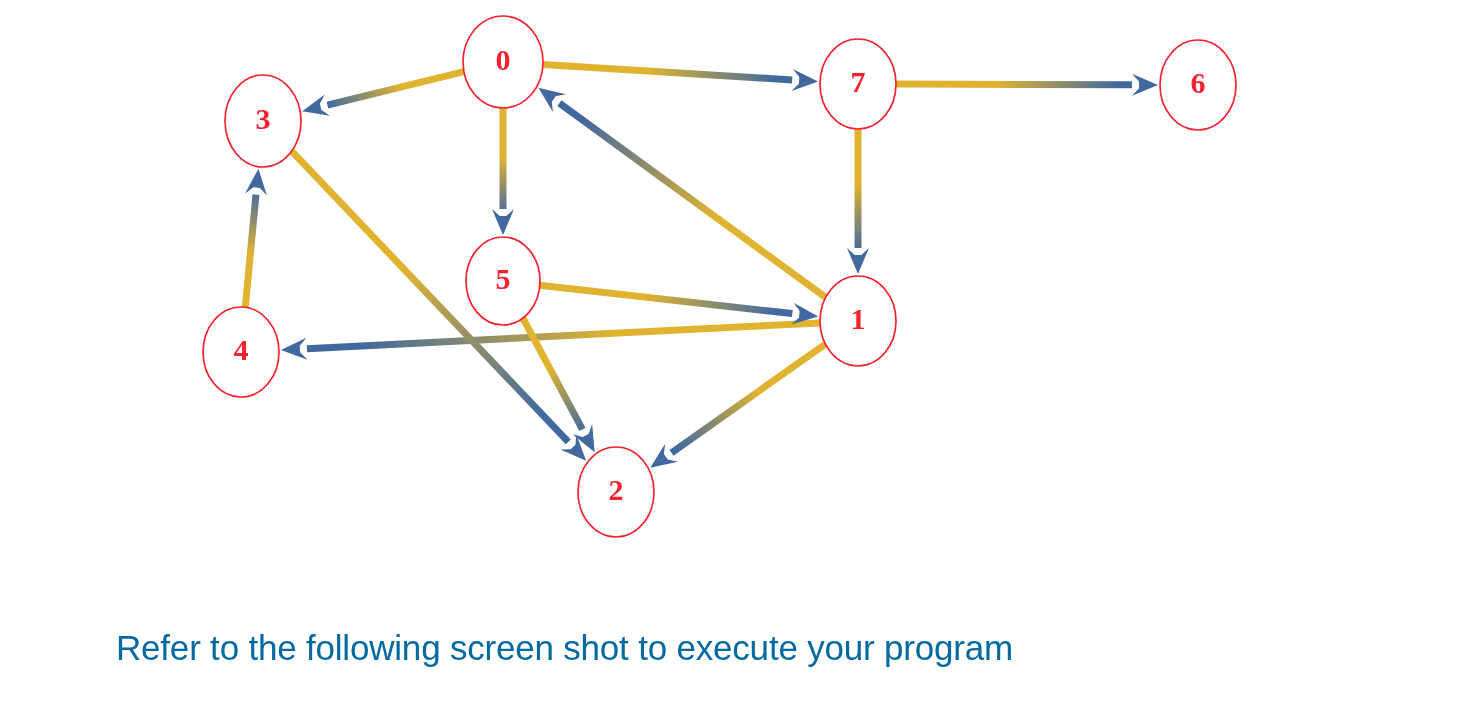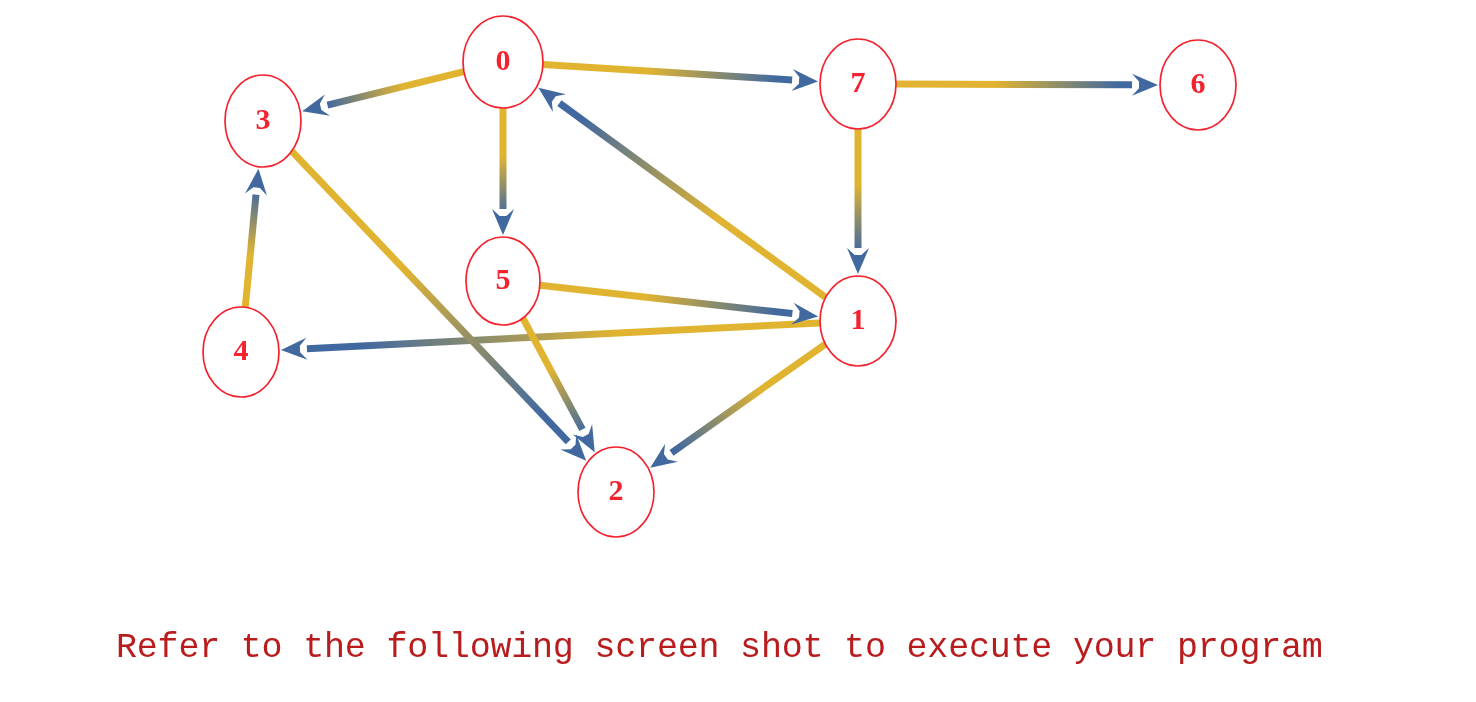--- a/index.html
+++ b/index.html
@@ -46,24 +46,24 @@
     stroke-linecap: butt;
   }
   .edge-head {
     stroke: none;
   }
   #caption {
     position: absolute;
     left: 116px;
     top: 628px;
     width: 1200px;
-    font-family: Liberation Mono, monospace;
+    font-family: Liberation Sans, sans-serif;
     font-size: 35px;
     font-weight: 400;
-    color: #b91c1c;
+    color: #0369a1;
     letter-spacing: -0.2px;
     white-space: nowrap;
   }
 </style>
 </head>
 <body>
 
 <div id="canvas">
 
   <svg id="graph-svg" viewBox="0 0 1476 702" xmlns="http://www.w3.org/2000/svg">

